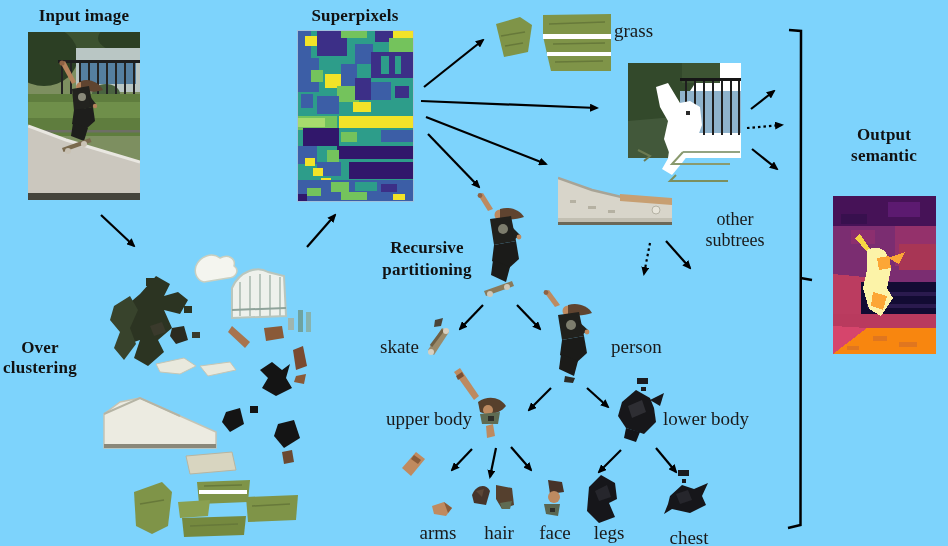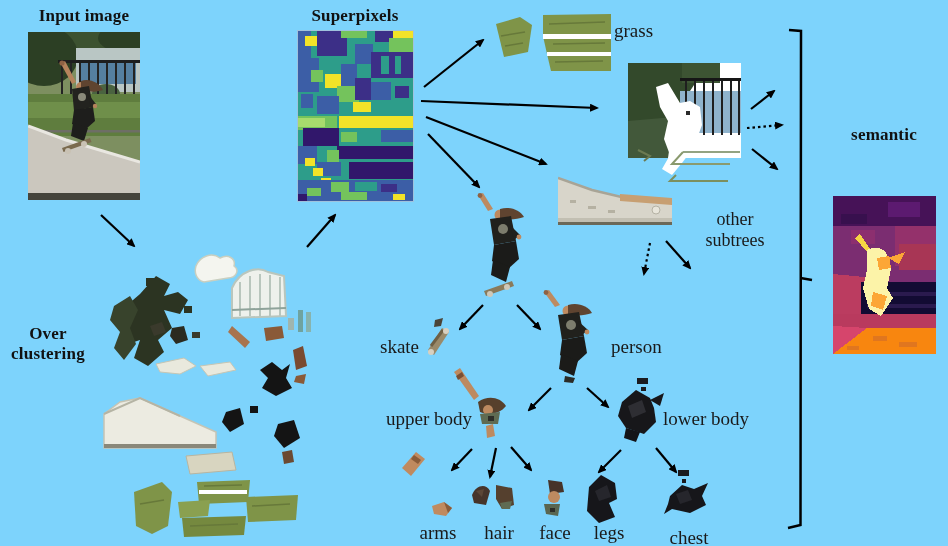--- a/index.html
+++ b/index.html
@@ -18,27 +18,32 @@
   svg{display:block;}
 </style>
 </head>
 <body>
 
 <div id="canvas">
 
   <div class="stage-label" style="left:18px;top:5px;width:132px;">Input image</div>
   <div class="stage-label" style="left:293px;top:5px;width:124px;">Superpixels</div>
 
-  <div class="stage-label" style="left:0px;top:324px;width:80px;line-height:20px;margin-left:8px;">
+  <div class="stage-label" style="left:0px;top:338px;width:80px;line-height:20px;">
     <div>Over</div>
     <div>clustering</div>
   </div>
 
+  <div class="stage-label" style="left:364px;top:237px;width:126px;line-height:22px;">
+    <div>Recursive</div>
+    <div>partitioning</div>
+  </div>
 
   <div class="stage-label" style="left:828px;top:124px;width:112px;">
+    <div>Output</div>
     <div>semantic</div>
   </div>
 
   <div class="node-label" style="left:614px;top:20px;">grass</div>
 
   <div class="node-label" style="left:693px;top:209px;width:84px;font-size:18px;">
     <div>other</div>
     <div>subtrees</div>
   </div>
 

